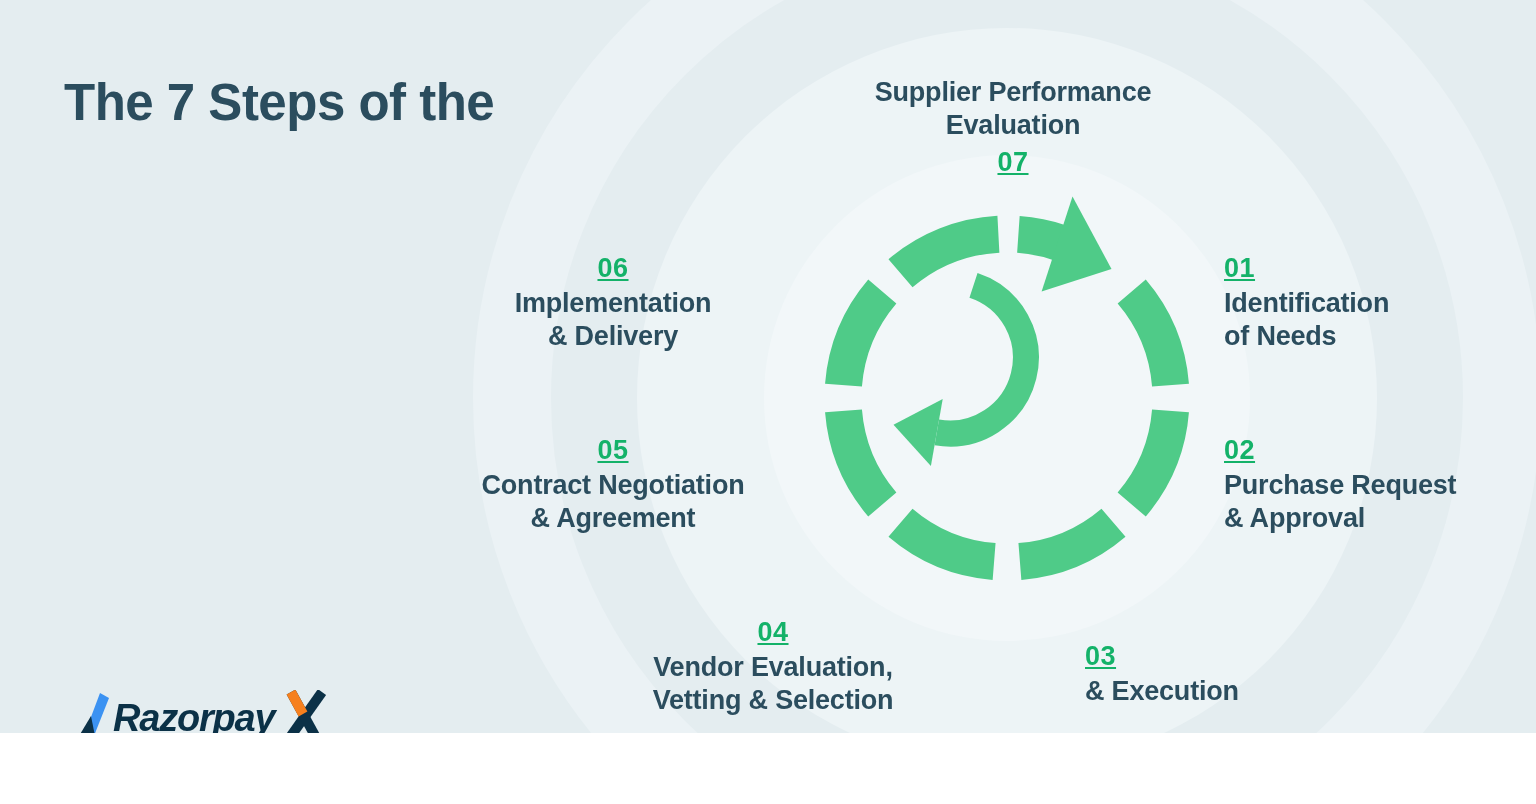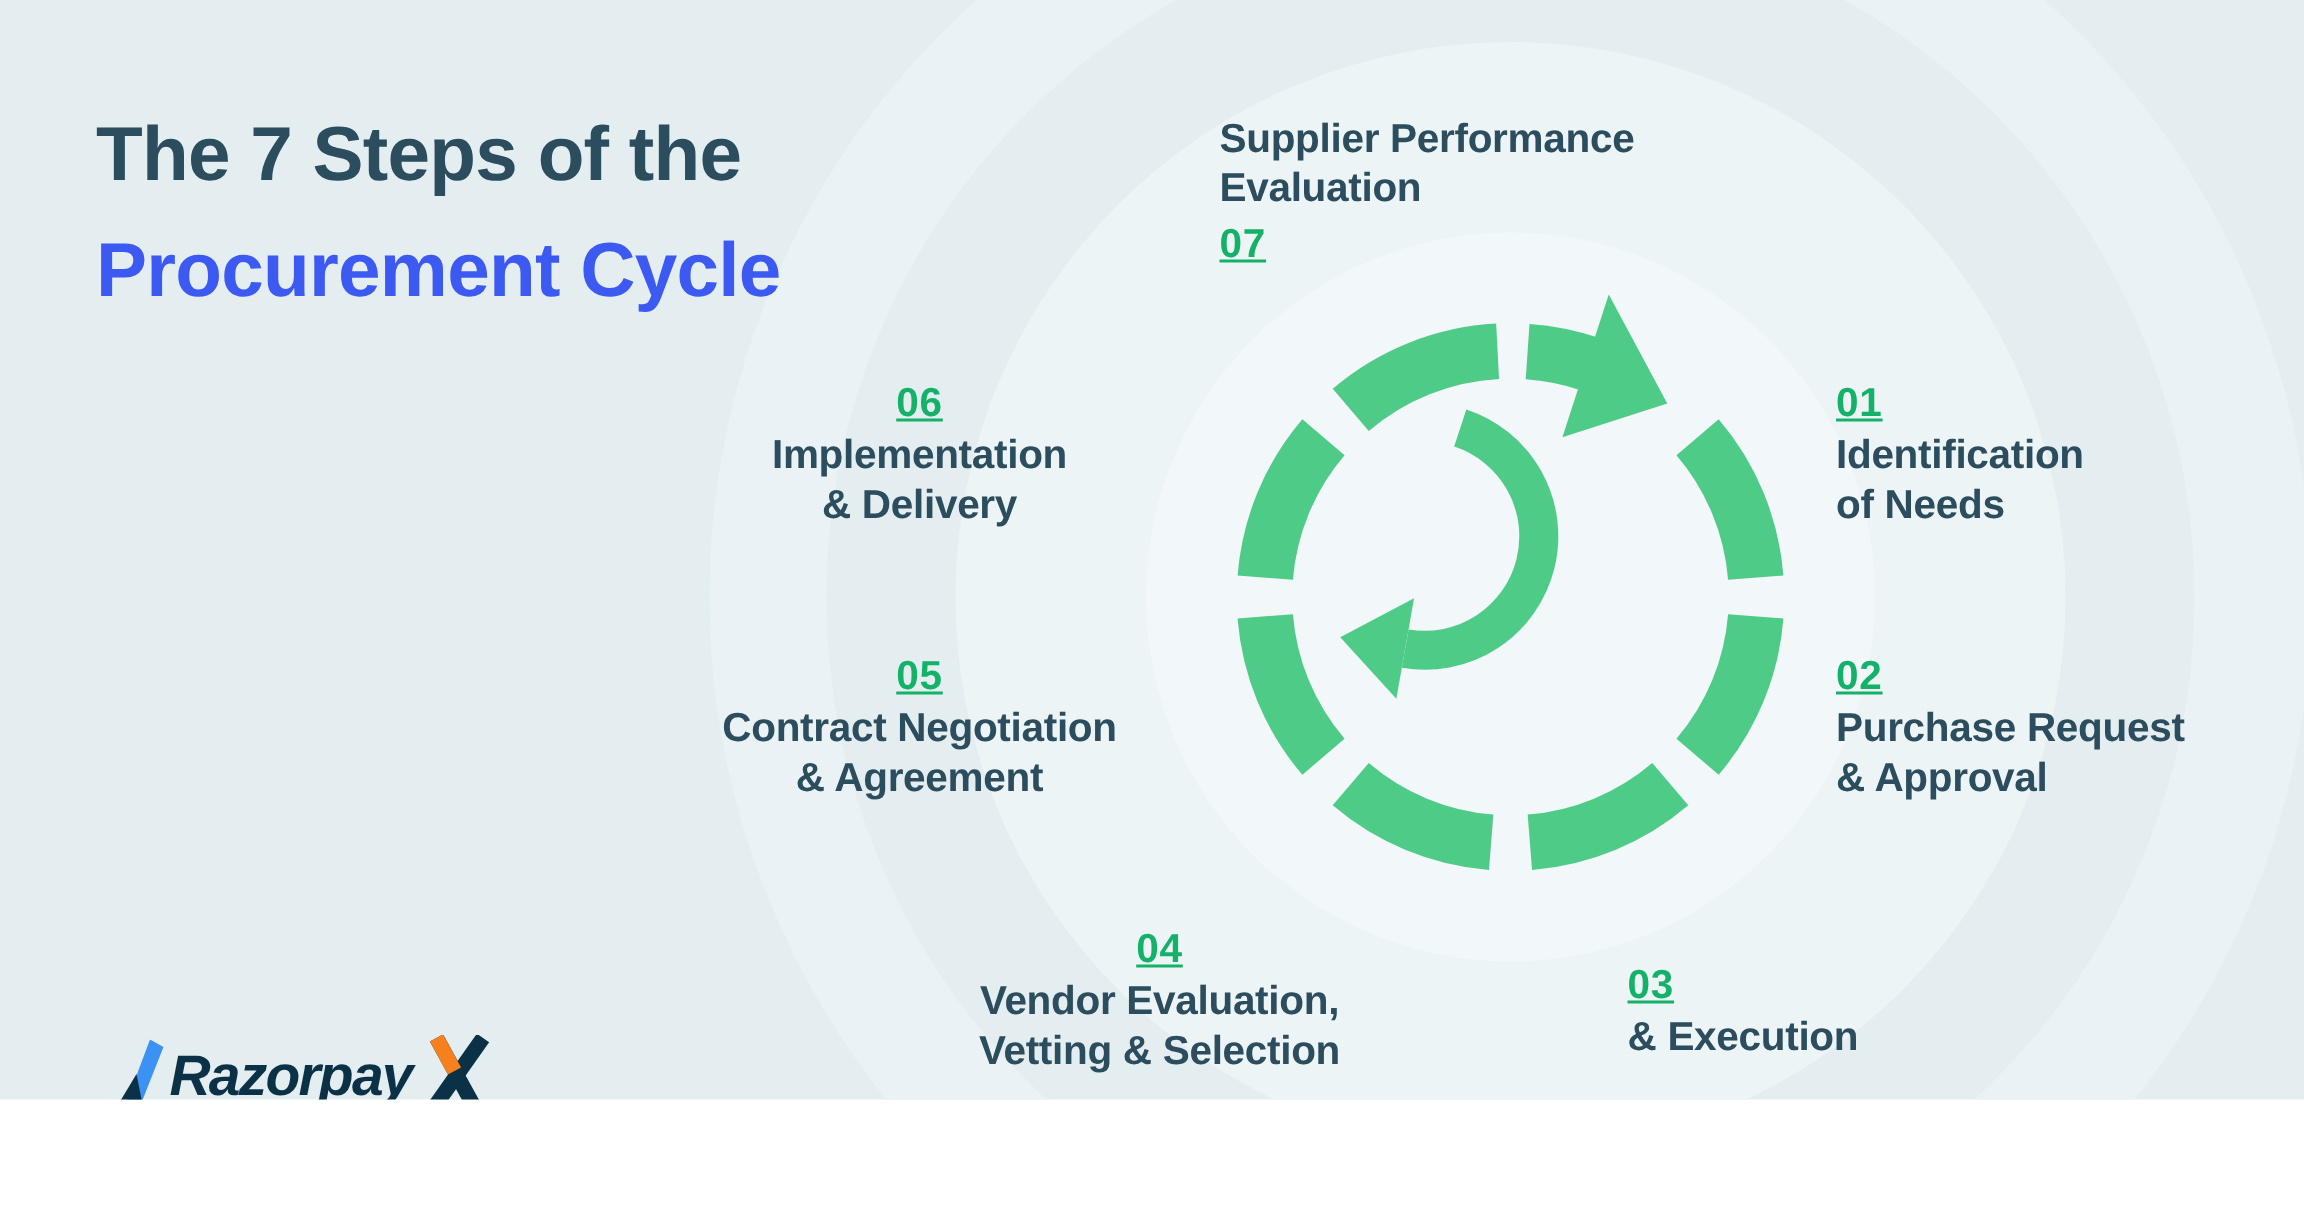--- a/index.html
+++ b/index.html
@@ -11,21 +11,21 @@
     font-family:"Liberation Sans",sans-serif;
   }
   .decor{position:absolute;left:0;top:0;}
   .title{position:absolute;left:64px;top:64px;line-height:77px;font-size:51px;font-weight:700;letter-spacing:-0.5px;}
   .title .t1{color:var(--ink,#2B4D5E);}
   .title .t2{color:var(--accent-blue,#3C5AF2);}
   .step{position:absolute;font-size:27px;line-height:33px;font-weight:600;letter-spacing:-0.2px;color:var(--ink,#2B4D5E);}
   .step .num{color:var(--accent-green,#14B269);font-weight:700;letter-spacing:0.5px;text-decoration:underline;}
   .step.align-left{text-align:left;}
   .step.align-right{text-align:center;}
-  .step.align-center{}
+  .step.align-center{text-align:center;}
   .step .num.below{margin-top:4px;}
   .step .num.above{margin-bottom:2px;}
   .logo{position:absolute;left:76px;top:690px;display:flex;align-items:flex-end;}
   .logo .glyph{margin-right:3px;}
   .logo .word{font-size:38px;font-weight:700;font-style:italic;letter-spacing:-1.2px;color:var(--logo-navy,#0B3147);line-height:46px;}
   .logo .x-mark{margin-left:-2px;margin-bottom:-4px;}
 </style>
 </head>
 <body>
 
@@ -53,21 +53,20 @@
     </g>
 
     <g>
       <path d="M 973.5 285.3 A 76 76 0 0 1 936.8 432.4" fill="none" stroke-width="26" style="stroke:var(--ring-green)"></path>
       <polygon points="893.5,424.8 930.9,465.9 942.7,398.9" style="fill:var(--ring-green)"></polygon>
     </g>
   </svg>
 
   <div class="title">
     <div class="t1">The 7 Steps of the</div>
-    <div class="t2">Procurement Cycle</div>
   </div>
 
   <div class="step align-left" style="left:1224px;top:252px;width:330px;">
     <div class="num above">01</div>
     <div>Identification</div>
     <div>of Needs</div>
   </div>
 
   <div class="step align-left" style="left:1224px;top:434px;width:330px;">
     <div class="num above">02</div>

